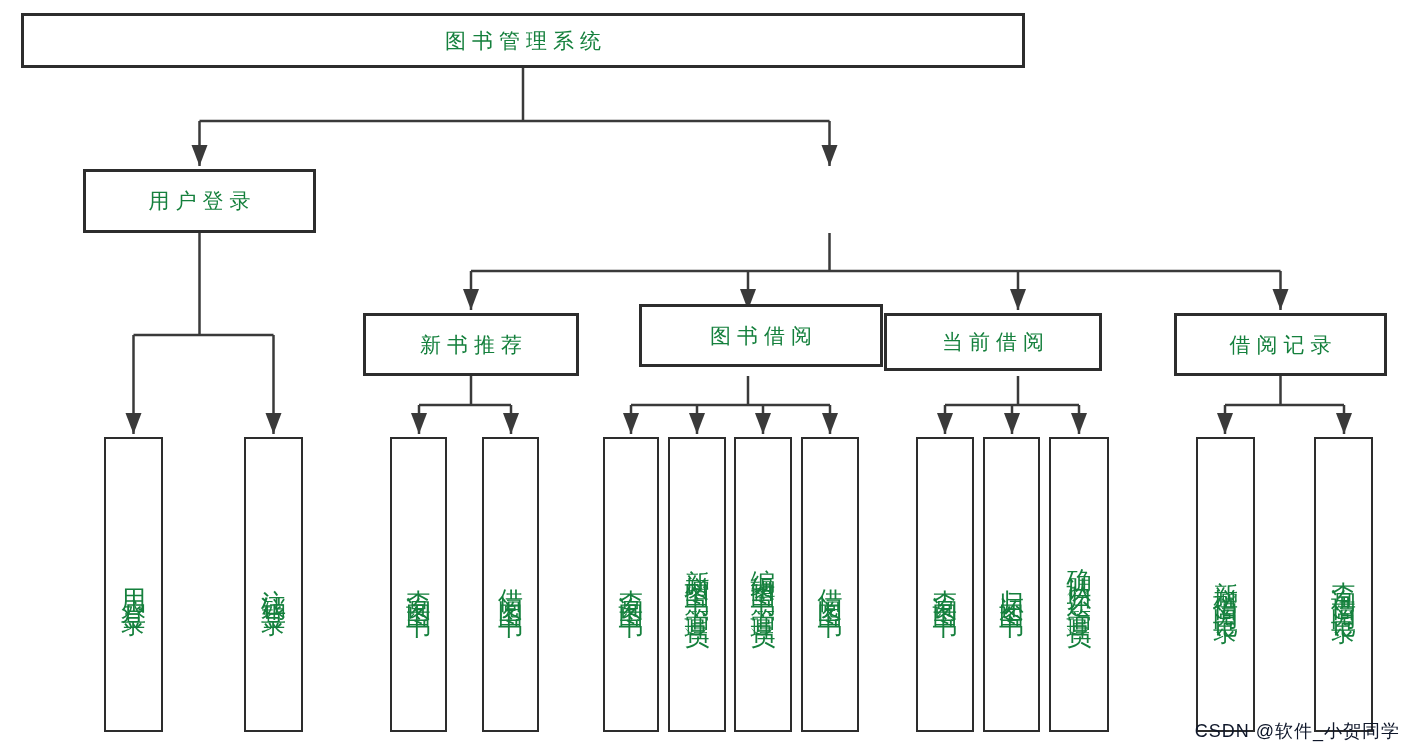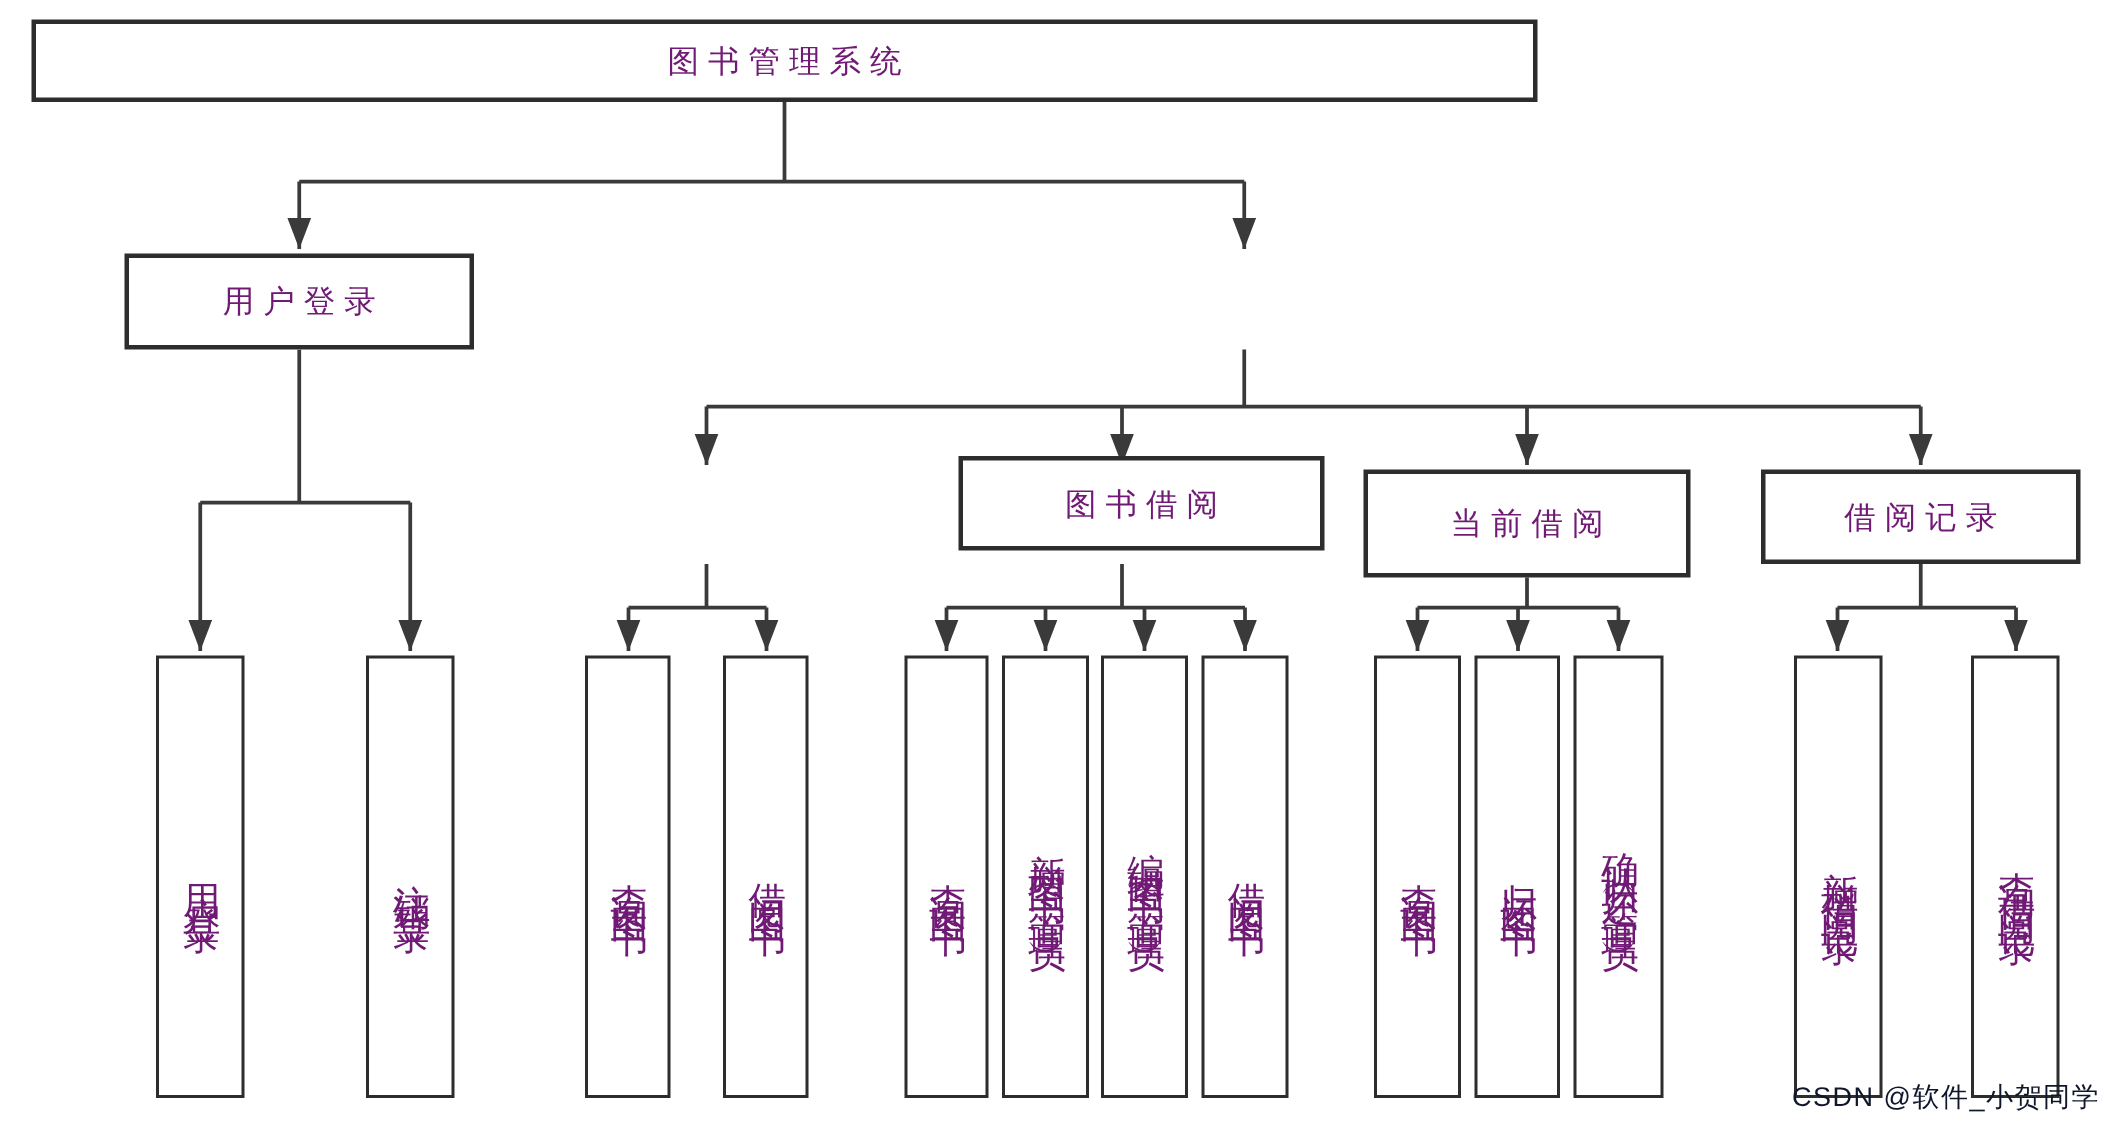--- a/index.html
+++ b/index.html
@@ -12,21 +12,21 @@
   }
   #wires{position:absolute;left:0;top:0;width:1405px;height:747px;}
   .box{
     position:absolute;
     box-sizing:border-box;
     background:#fff;
     border:3px solid #2d2d2d;
     display:flex;
     align-items:center;
     justify-content:center;
-    color:#701a75;
+    color:#15803d;
     font-size:21px;
     letter-spacing:6px;
     text-indent:6px;
     white-space:nowrap;
   }
   .vbox{
     border-width:2.5px;
     writing-mode:vertical-rl;
     text-orientation:mixed;
     font-size:25px;
@@ -100,22 +100,23 @@
       <path d="M1225,405 H1344"></path>
       <path d="M1225,405 V434" marker-end="url(#arrow)"></path>
       <path d="M1344,405 V434" marker-end="url(#arrow)"></path>
     </g>
   </svg>
 
   <div class="box" style="left:21px;top:13px;width:1004px;height:55px">图书管理系统</div>
 
   <div class="box" style="left:83px;top:169px;width:233px;height:64px">用户登录</div>
 
+  <div class="box" style="left:363px;top:313px;width:216px;height:63px">新书推荐</div>
   <div class="box" style="left:639px;top:304px;width:244px;height:63px">图书借阅</div>
-  <div class="box" style="left:909px;top:313px;width:218px;height:72px">当前借阅</div>
+  <div class="box" style="left:884px;top:313px;width:218px;height:58px">当前借阅</div>
   <div class="box" style="left:1174px;top:313px;width:213px;height:63px">借阅记录</div>
 
   <div class="box vbox" style="left:104px;top:437px;width:59px;height:295px">用户登录</div>
   <div class="box vbox" style="left:244px;top:437px;width:59px;height:295px">注销登录</div>
 
   <div class="box vbox" style="left:390px;top:437px;width:57px;height:295px">查询图书</div>
   <div class="box vbox" style="left:482px;top:437px;width:57px;height:295px">借阅图书</div>
 
   <div class="box vbox" style="left:603px;top:437px;width:56px;height:295px">查询图书</div>
   <div class="box vbox" style="left:668px;top:437px;width:58px;height:295px">新增图书（管理员）</div>

